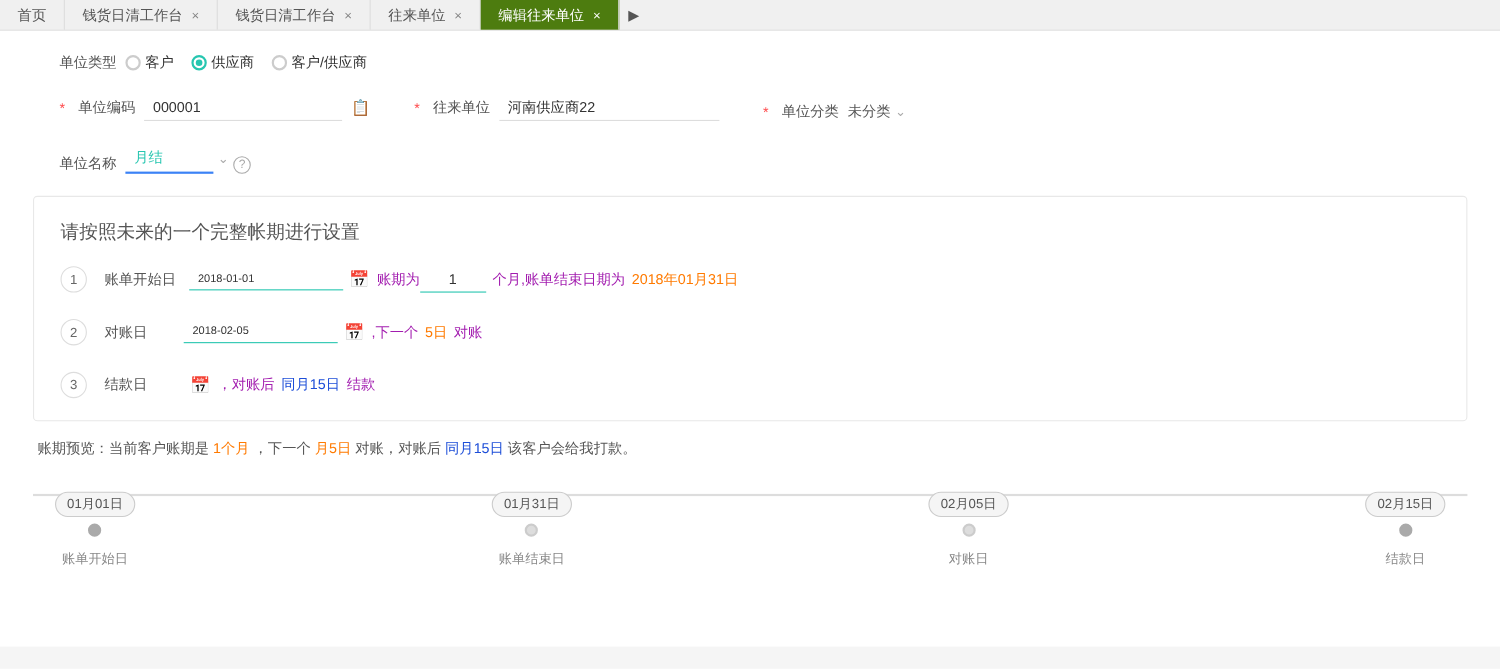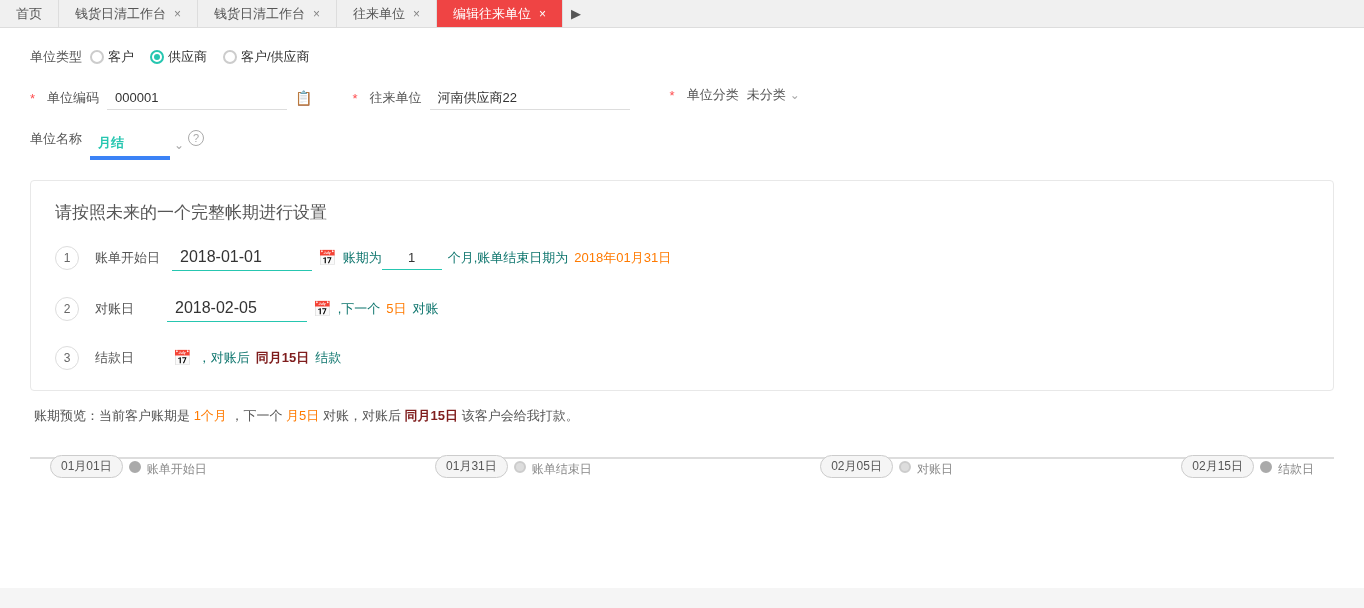--- a/index.html
+++ b/index.html
@@ -18,21 +18,21 @@
       align-items: center;
       padding: 0 16px;
       cursor: pointer;
       border-right: 1px solid #ddd;
       font-size: 13px;
       color: #555;
       white-space: nowrap;
       position: relative;
     }
     .tab.active {
-      background: #ef4444;
+      background: #4d7c0f;
       color: #fff;
     }
     .tab .close-btn {
       margin-left: 8px;
       font-size: 12px;
       cursor: pointer;
       opacity: 0.7;
     }
     .tab.active .close-btn { opacity: 1; color: #fff; }
     .tab-more {
@@ -42,22 +42,23 @@
     
     .main-content {
       background: #fff;
       padding: 20px 30px;
       min-height: 560px;
     }
 
     
     .form-row {
       display: flex;
-      align-items: flex-start;
+      align-items: flex-end;
       margin-bottom: 20px;
+      margin-left: 24px;
     }
     .form-label {
       color: #555;
       white-space: nowrap;
     }
     .required-star { color: #ff4d4f; margin-right: 4px; }
 
     
     .radio-group {
       display: flex;
@@ -95,23 +96,22 @@
     }
     .field-icon {
       color: #aaa; font-size: 14px; cursor: pointer;
     }
 
     
     .dropdown-wrap {
       display: flex; align-items: center; gap: 4px; position: relative;
     }
     .dropdown-value {
-      color: #26c6b0; border-bottom: 4px solid #3b82f6; padding: 4px 8px; min-width: 80px;
+      color: #26c6b0; border-bottom: 2px solid #3b82f6; padding: 4px 8px; min-width: 80px;
       cursor: pointer;
-      font-weight: bold;
     }
     .dropdown-arrow { color: #aaa; font-size: 12px; cursor: pointer; }
     .help-icon {
       width: 16px; height: 16px; border-radius: 50%; border: 1px solid #aaa;
       color: #aaa; font-size: 11px; display: flex; align-items: center; justify-content: center;
       cursor: pointer; margin-left: 4px;
     }
 
     
     .panel {
@@ -135,45 +135,45 @@
     .step-num {
       width: 24px; height: 24px; border-radius: 50%; border: 1px solid #ddd;
       display: flex; align-items: center; justify-content: center;
       font-size: 12px; color: #666; margin-right: 16px; flex-shrink: 0;
     }
     .step-label {
       color: #555; white-space: nowrap; margin-right: 12px; min-width: 60px;
     }
     .step-input {
       border: none; border-bottom: 1px solid #26c6b0; outline: none;
-      padding: 4px 8px; font-size: 16px; color: #333; background: transparent; width: 140px;
+      padding: 4px 8px; font-size: 10px; color: #333; background: transparent; width: 140px;
     }
     .cal-icon { color: #26c6b0; font-size: 15px; cursor: pointer; margin-left: 6px; }
-    .step-desc { color: #0f766e; margin-left: 6px; font-size: 13px; }
+    .step-desc { color: #a21caf; margin-left: 6px; font-size: 13px; }
     .highlight-orange { color: #ff7a00; }
-    .highlight-teal { color: #7f1d1d; font-weight: bold; }
+    .highlight-teal { color: #1d4ed8; }
     .step-period-input {
       border: none; border-bottom: 1px solid #26c6b0; outline: none;
       padding: 4px 2px; font-size: 13px; color: #333; background: transparent; width: 60px;
       text-align: center;
     }
 
     
     .preview-text {
       font-size: 13px; color: #555; margin-bottom: 20px; padding: 0 4px;
     }
     .timeline-line {
       position: absolute; top: 12px; left: 0; right: 0; height: 2px; background: #ddd;
       z-index: 0;
     }
     .timeline-nodes {
       display: flex; justify-content: space-between; width: 100%; position: relative; z-index: 1;
     }
     .timeline-node {
-      display: flex; align-items: center; gap: 6px;
+      display: flex; flex-direction: column; align-items: center; gap: 6px;
     }
     .node-dot {
       width: 12px; height: 12px; border-radius: 50%; background: #ddd; border: 2px solid #ccc;
     }
     .node-dot.start { background: #aaa; border-color: #aaa; }
     .node-dot.end { background: #aaa; border-color: #aaa; }
     .node-badge {
       background: #f5f5f5; border: 1px solid #ccc; border-radius: 12px;
       padding: 2px 10px; font-size: 12px; color: #555; white-space: nowrap;
     }

